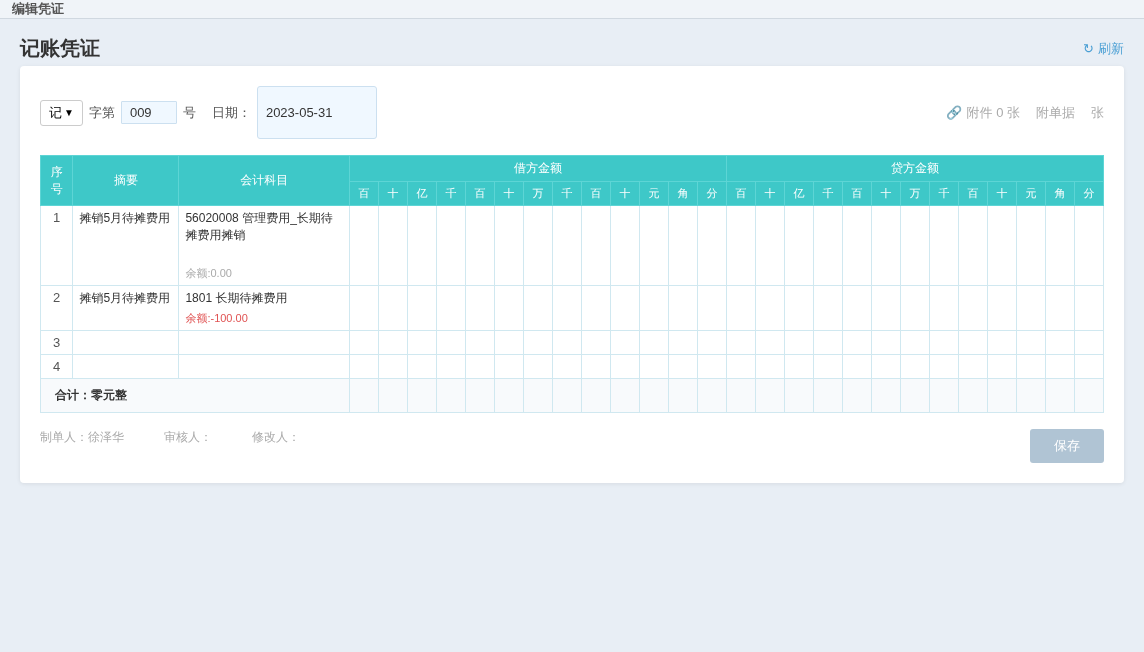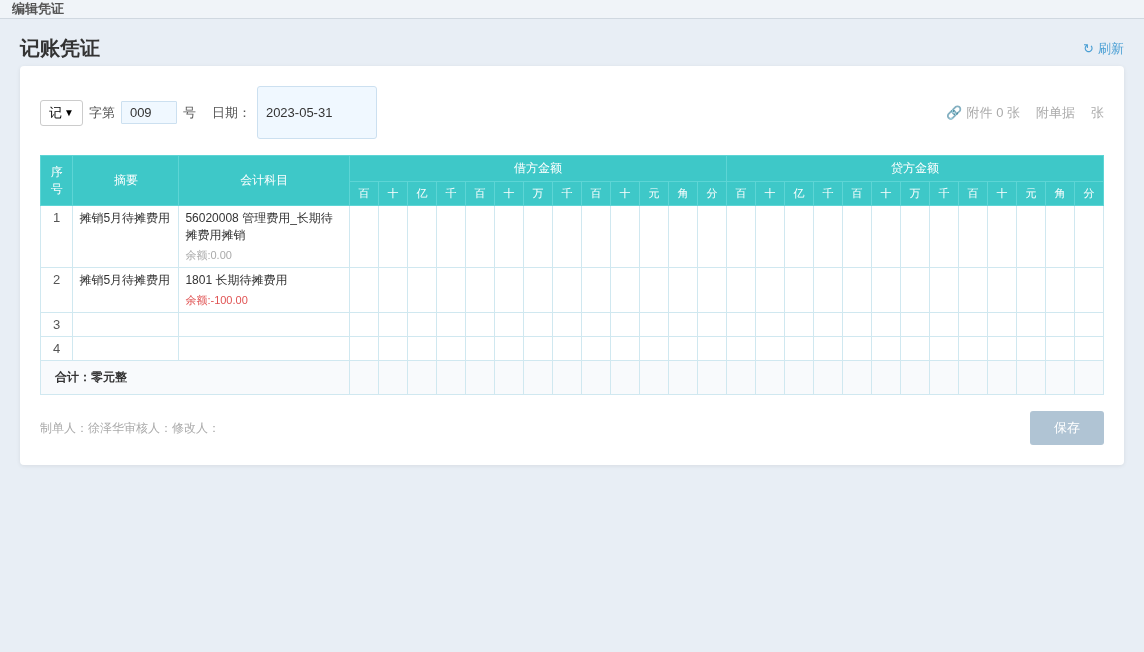--- a/index.html
+++ b/index.html
@@ -160,24 +160,24 @@
     .balance-negative {
       color: #e05252;
     }
     .summary-row td {
       background: #f8fafc;
       font-weight: bold;
       padding: 8px 14px;
     }
     .footer-row {
       display: flex;
+      gap: 40px;
       margin-top: 16px;
       color: #aaa;
       font-size: 12px;
-      align-items: center;
     }
     .save-btn {
       margin-left: auto;
       background: #b0c4d4;
       color: #fff;
       border: none;
       border-radius: 3px;
       padding: 8px 24px;
       font-size: 13px;
       cursor: pointer;
@@ -279,21 +279,21 @@
             <th>元</th>
             <th>角</th>
             <th>分</th>
           </tr>
         </thead>
         <tbody id="table-body">
         <tr>
               <td class="row-num">1</td>
               <td>摊销5月待摊费用</td>
               <td>
-                <div style="margin-bottom: 4px;">56020008 管理费用_长期待摊费用摊销</div>
+                <div style="margin-bottom: 22px;">56020008 管理费用_长期待摊费用摊销</div>
                 <div class="balance-text">余额:0.00</div>
               </td>
               <td class="digit-cell"></td>
               <td class="digit-cell"></td>
               <td class="digit-cell"></td>
               <td class="digit-cell"></td>
               <td class="digit-cell"></td>
               <td class="digit-cell"></td>
               <td class="digit-cell"></td>
               <td class="digit-cell"></td>

